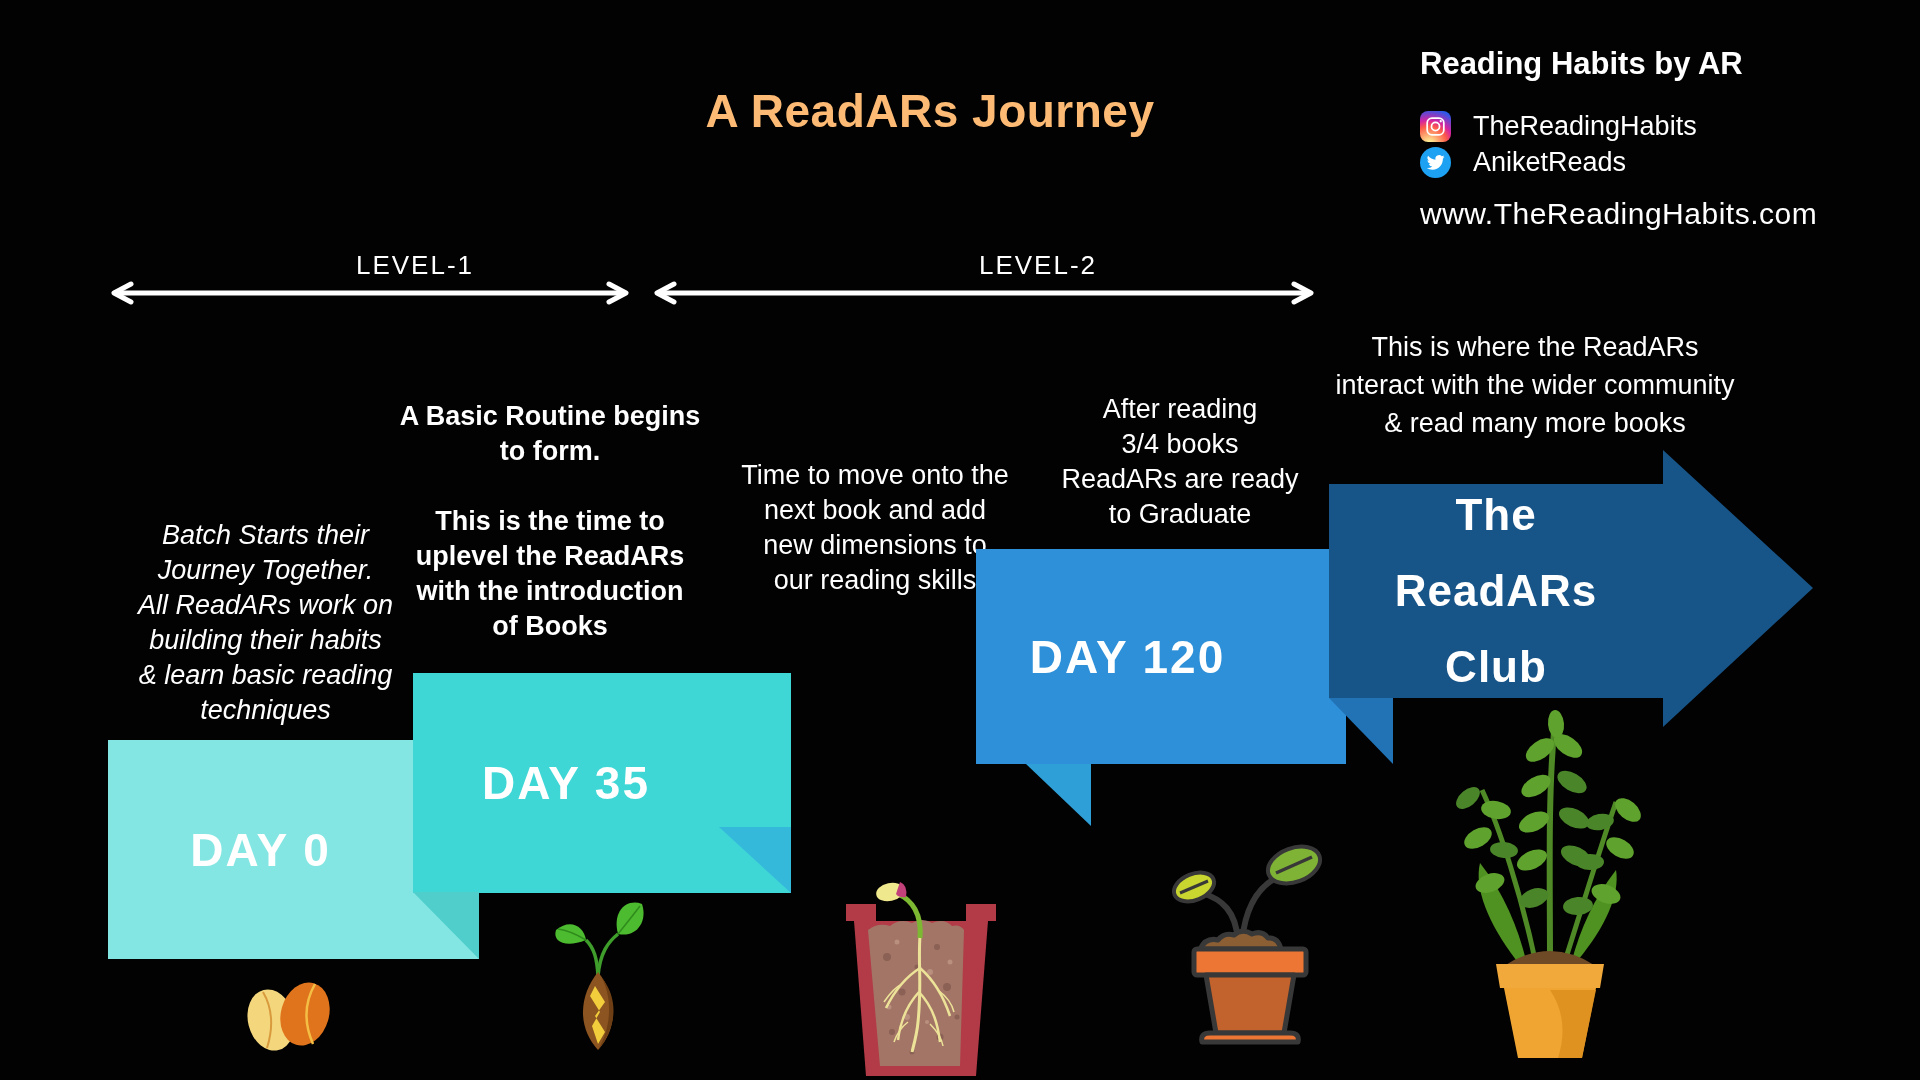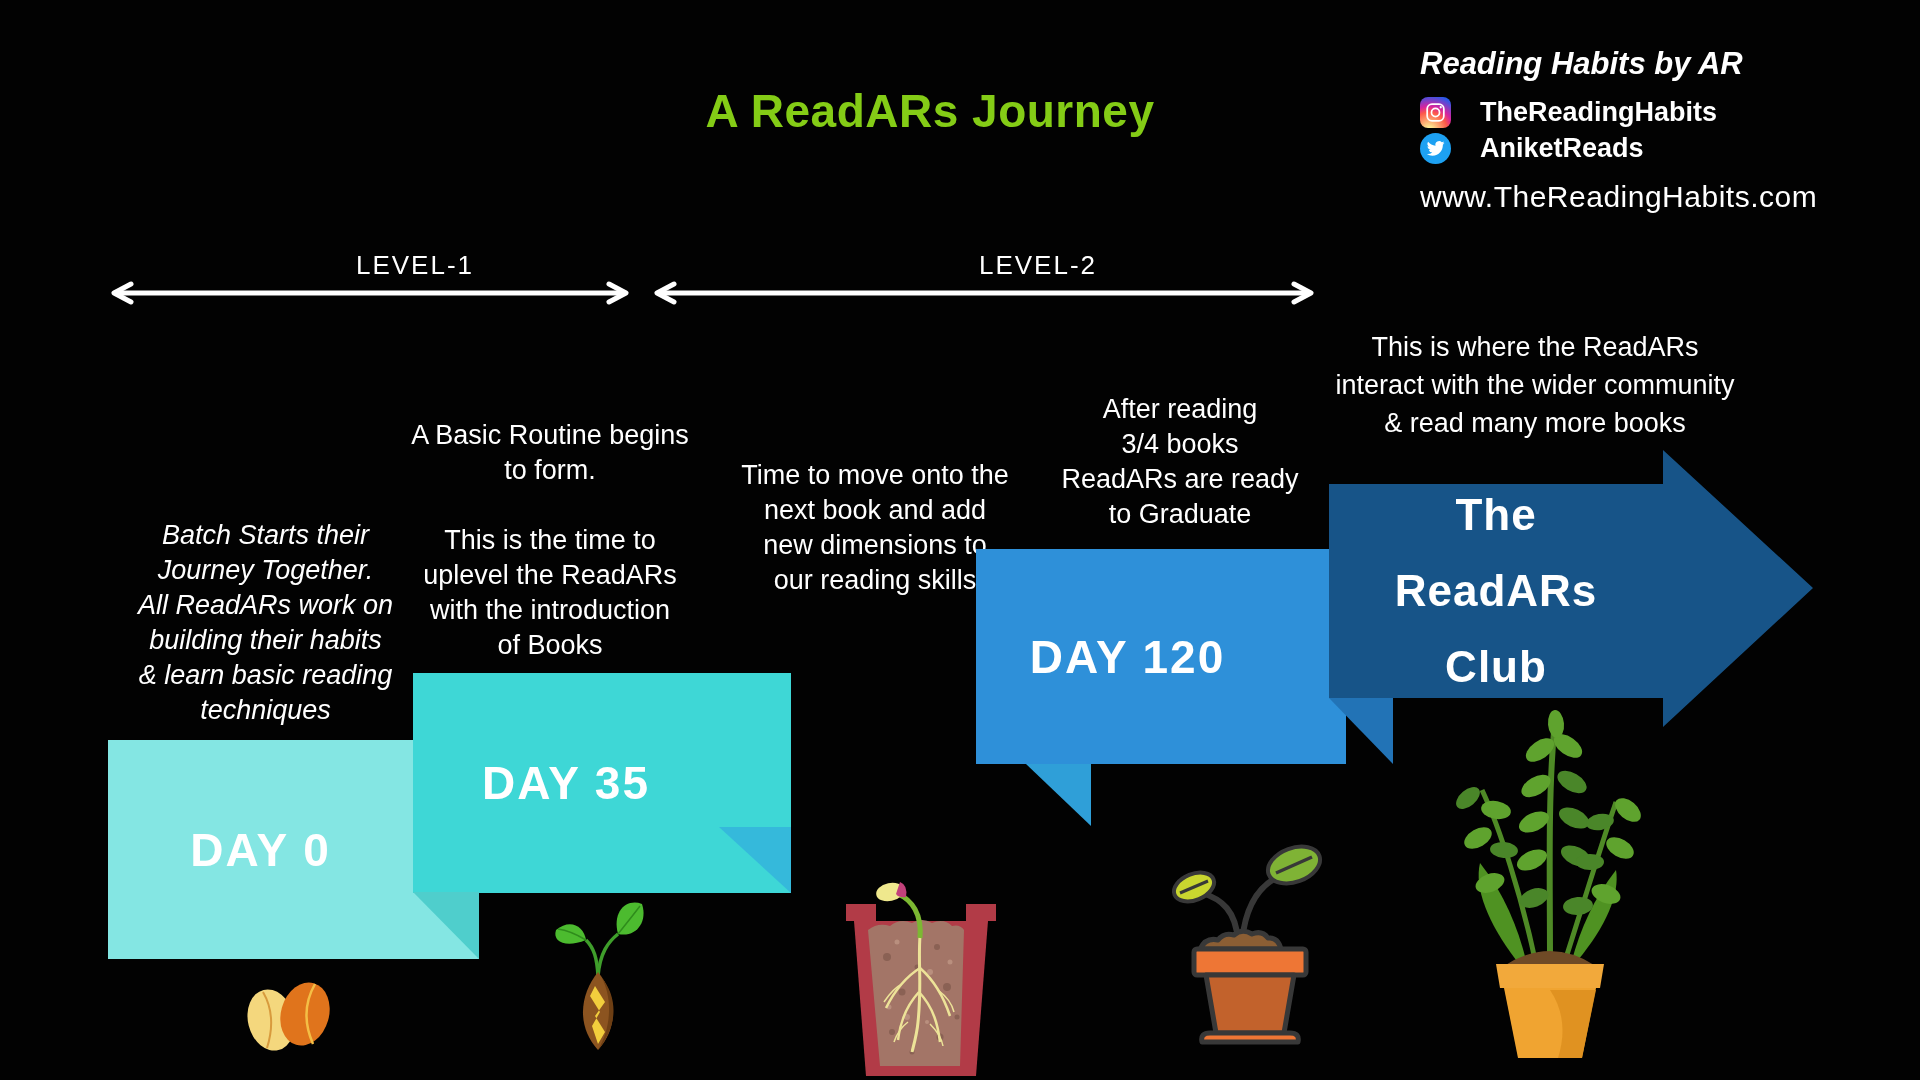--- a/index.html
+++ b/index.html
@@ -5,22 +5,22 @@
   html,body{margin:0;padding:0;background:#000;}
   .stage{position:relative;width:1920px;height:1080px;background:#020202;overflow:hidden;
          font-family:"Liberation Sans",sans-serif;color:#fff;}
   .abs{position:absolute;}
 
   .title{left:640px;top:84px;width:580px;text-align:center;
          font-size:46px;font-weight:700;letter-spacing:.5px;}
 
   
   .brand-block{left:1420px;top:46px;width:480px;}
-  .brand-name{font-size:31px;font-weight:700;margin-bottom:12px;font-style:italic;}
-  .social-row{display:flex;align-items:center;gap:29px;height:36px;font-size:27px;font-weight:bold;}
+  .brand-name{font-size:31px;font-weight:700;margin-bottom:29px;}
+  .social-row{display:flex;gap:22px;height:36px;font-size:27px;}
   .badge{width:31px;height:31px;border-radius:8px;display:flex;align-items:center;justify-content:center;flex:0 0 auto;}
   .ig{background:radial-gradient(circle at 30% 107%,#fdf497 0%,#fdf497 5%,#fd5949 45%,#d6249f 60%,#285AEB 90%);}
   .tw{background:#1DA1F2;border-radius:50%;}
   .website{font-size:30px;margin-top:14px;letter-spacing:.5px;}
 
   
   .level{height:56px;}
   .level-label{font-size:26px;letter-spacing:2px;text-align:center;height:30px;}
   .level svg{display:block;}
 
@@ -38,21 +38,21 @@
      clip-path:polygon(0 34px,334px 34px,334px 0,484px 138px,334px 277px,334px 248px,0 248px);}
   .club-label{position:absolute;left:0;top:34px;width:334px;height:214px;
      display:flex;align-items:center;justify-content:center;text-align:center;
      font-size:44px;font-weight:700;line-height:76px;white-space:pre-line;letter-spacing:1px;}
 </style>
 </head>
 <body>
 
 <div class="stage">
 
-  <div class="abs title" style="color: #84cc16;">A ReadARs Journey</div>
+  <div class="abs title" style="color: #fdba74;">A ReadARs Journey</div>
 
   <div class="abs brand-block">
     <div class="brand-name">Reading Habits by AR</div>
     <div class="social-row">
       <span class="badge ig">
         <svg width="21" height="21" viewBox="0 0 24 24" fill="none" stroke="#fff" stroke-width="2">
           <rect x="2.5" y="2.5" width="19" height="19" rx="5.5"></rect>
           <circle cx="12" cy="12" r="4.6"></circle>
           <circle cx="18" c="6" cy="6" r="1.3" fill="#fff" stroke="none"></circle>
         </svg>
@@ -86,21 +86,21 @@
       <path d="M646 4 L663 13 L646 22" stroke="#fff" stroke-width="5" fill="none" stroke-linecap="round" stroke-linejoin="round"></path>
     </svg>
   </div>
 
   <div class="desc" style="left:78px;top:518px;width:375px;font-style:italic;">Batch Starts their
 Journey Together.
 All ReadARs work on
 building their habits
 &amp; learn basic reading
 techniques</div>
-  <div class="desc" style="left:390px;top:418px;width:320px;">A Basic Routine begins
+  <div class="desc" style="left:390px;top:399px;width:320px;font-weight:bold;">A Basic Routine begins
 to form.
 
 This is the time to
 uplevel the ReadARs
 with the introduction
 of Books</div>
   <div class="desc" style="left:715px;top:458px;width:320px;">Time to move onto the
 next book and add
 new dimensions to
 our reading skills</div>

